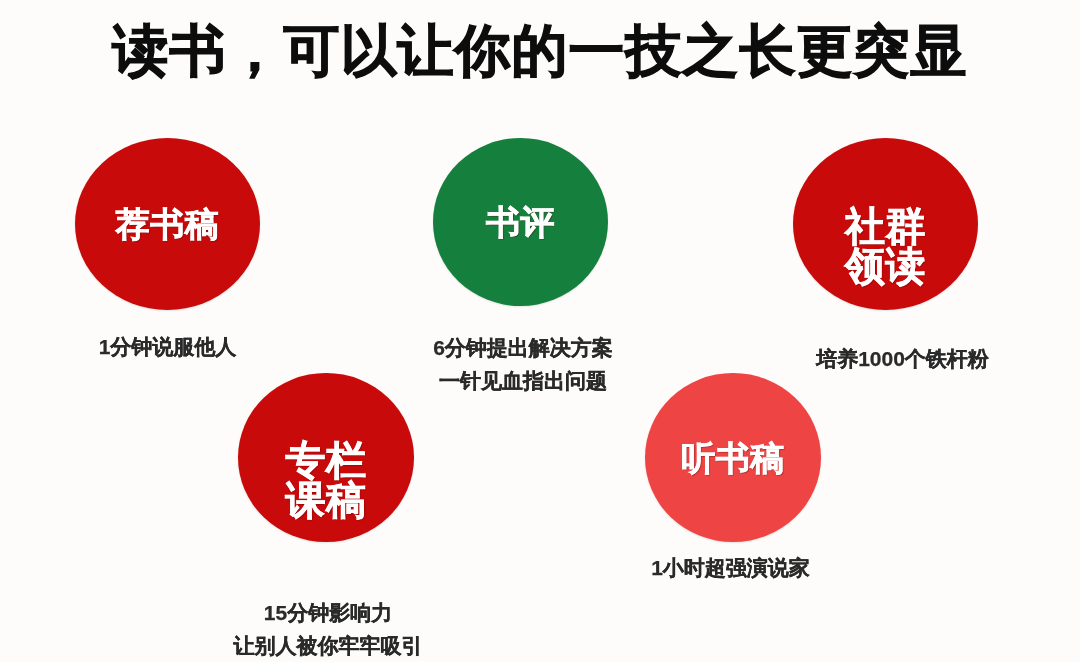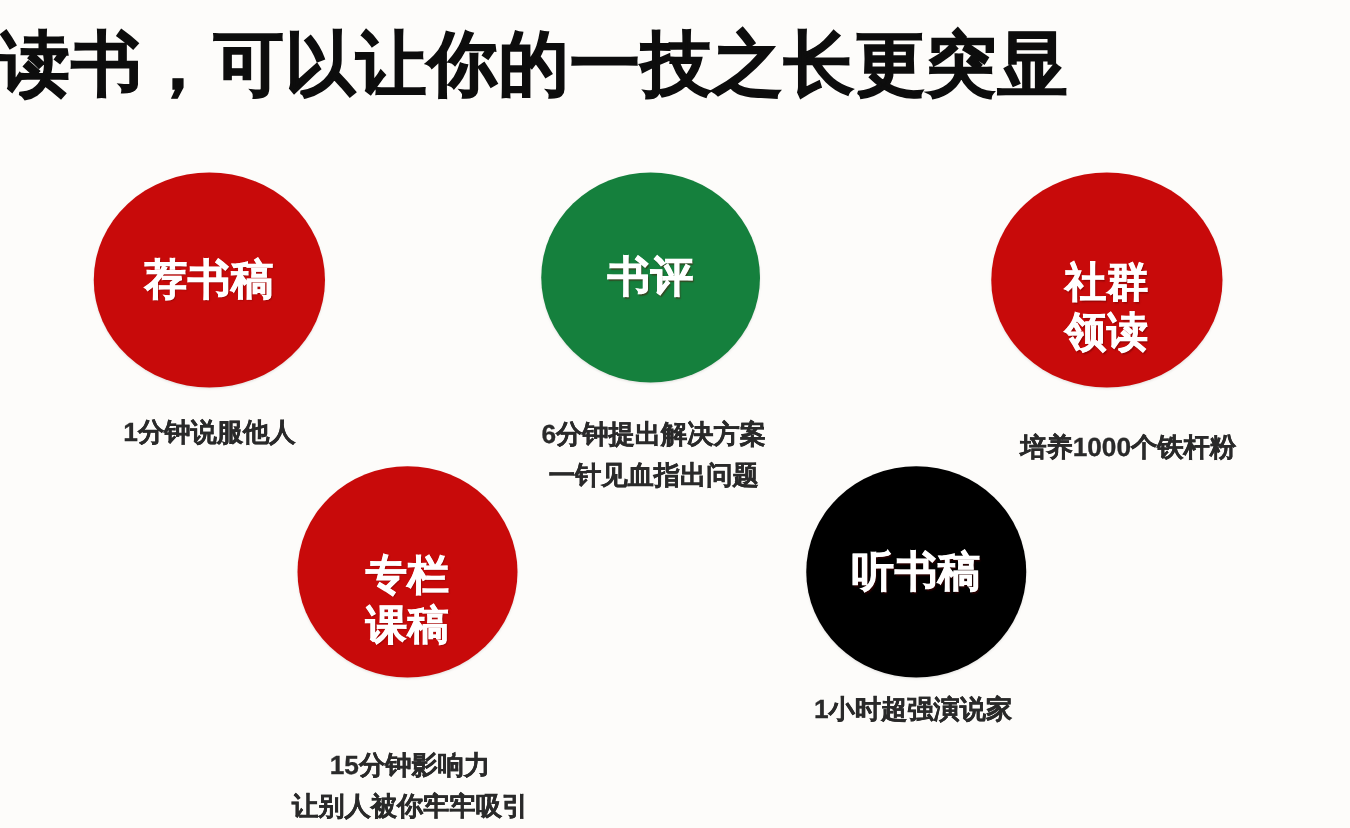--- a/index.html
+++ b/index.html
@@ -19,20 +19,21 @@
     height: 662px;
     background: #fdfcfa;
   }
 
   
   .title {
     position: absolute;
     left: 0;
     top: 18px;
     width: 1080px;
+    text-align: center;
     font-size: 56px;
     line-height: 66px;
     font-weight: 900;
     color: #0d0d0d;
     letter-spacing: 1px;
     white-space: nowrap;
     -webkit-text-stroke: 1.1px #0d0d0d;
   }
 
   
@@ -53,21 +54,21 @@
     font-weight: 900;
     font-size: 34px;
     line-height: 38px;
     text-align: center;
     letter-spacing: 0.5px;
     white-space: pre-line;
     text-shadow: 1px 1px 1px rgba(90,0,0,0.45);
     -webkit-text-stroke: 0.6px #ffffff;
   }
   .circle-label.two-line {
-    font-size: 33px;
+    font-size: 40px;
     line-height: 40px;
     margin-top: 44px;
   }
 
   
   .caption {
     position: absolute;
     text-align: center;
     font-size: 21px;
     line-height: 33px;
@@ -128,19 +129,19 @@
   <div class="node">
     <div id="circle-4" class="circle" style="background: rgb(200, 10, 10); justify-content: center;">
       <span class="circle-label two-line">专栏
 课稿</span>
     </div>
     <div id="caption-4" class="caption">15分钟影响力
 让别人被你牢牢吸引</div>
   </div>
 
   <div class="node">
-    <div id="circle-5" class="circle" style="background: #000000; justify-content: center;">
+    <div id="circle-5" class="circle" style="background: #ef4444; justify-content: center;">
       <span class="circle-label">听书稿</span>
     </div>
     <div id="caption-5" class="caption">1小时超强演说家</div>
   </div>
 
 </div>
 
 </body></html>

